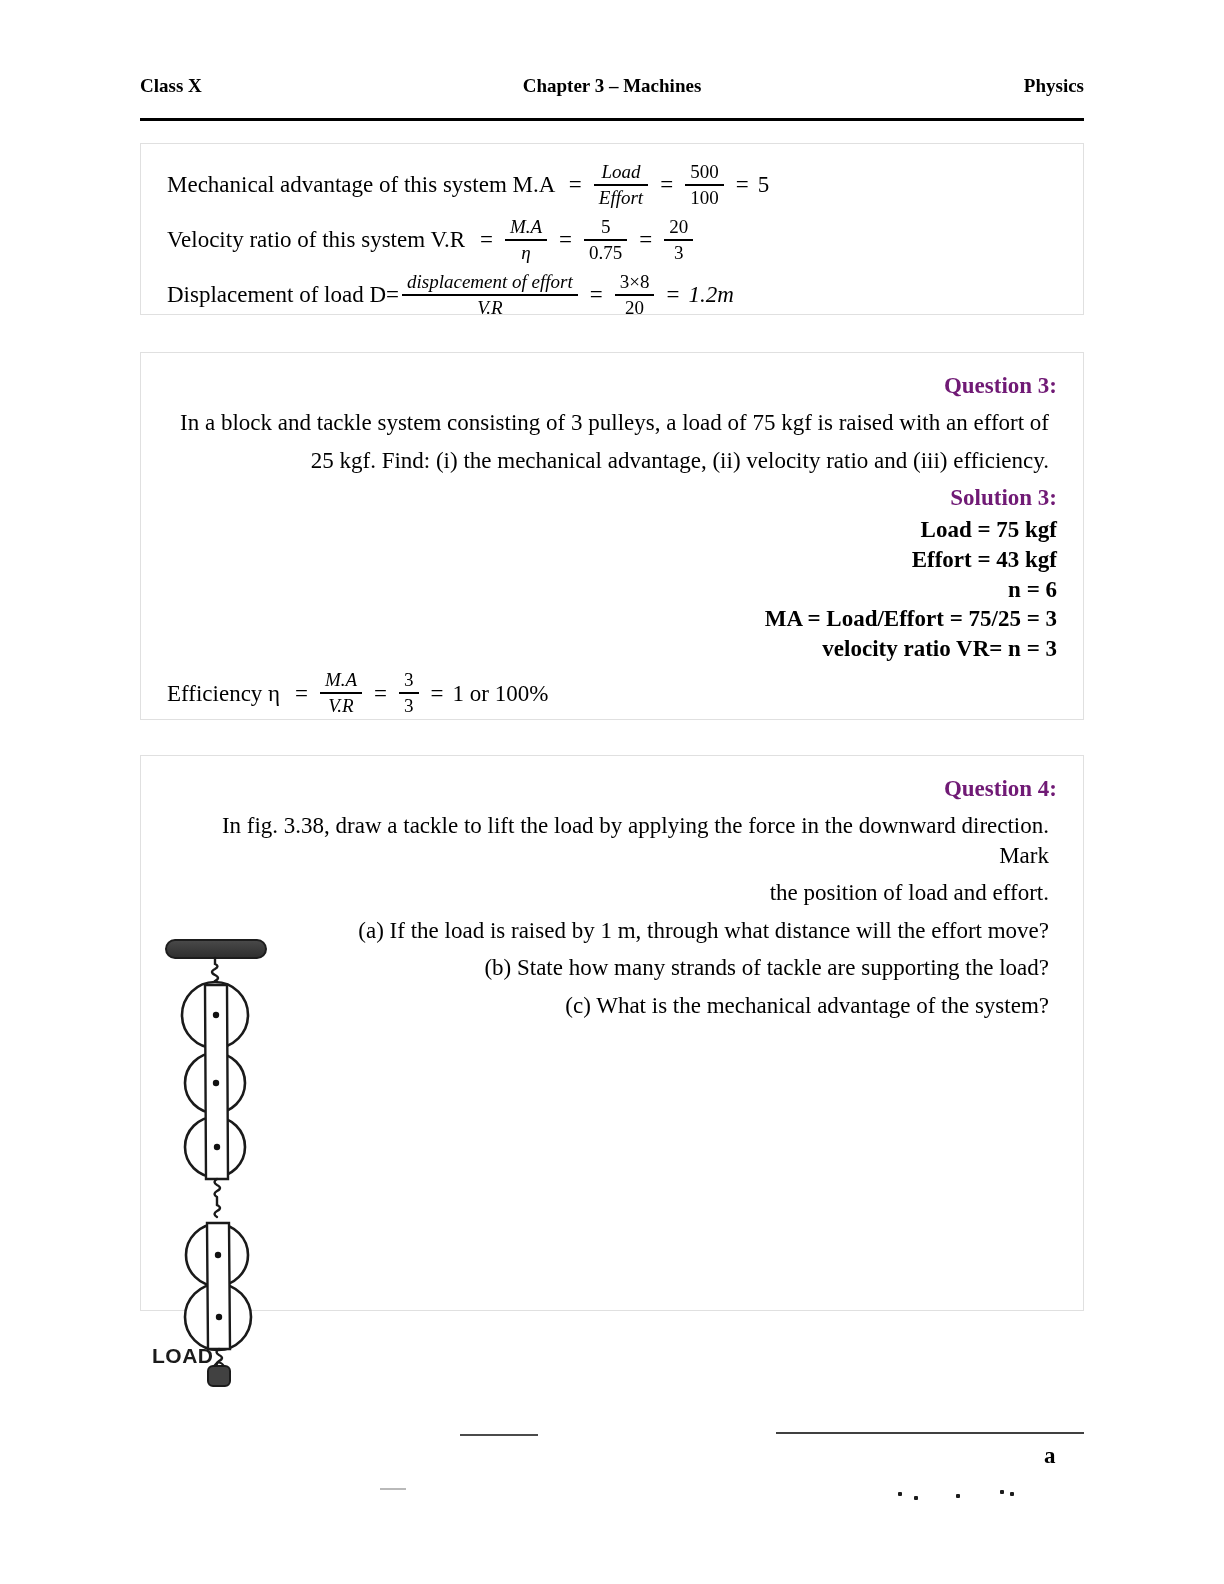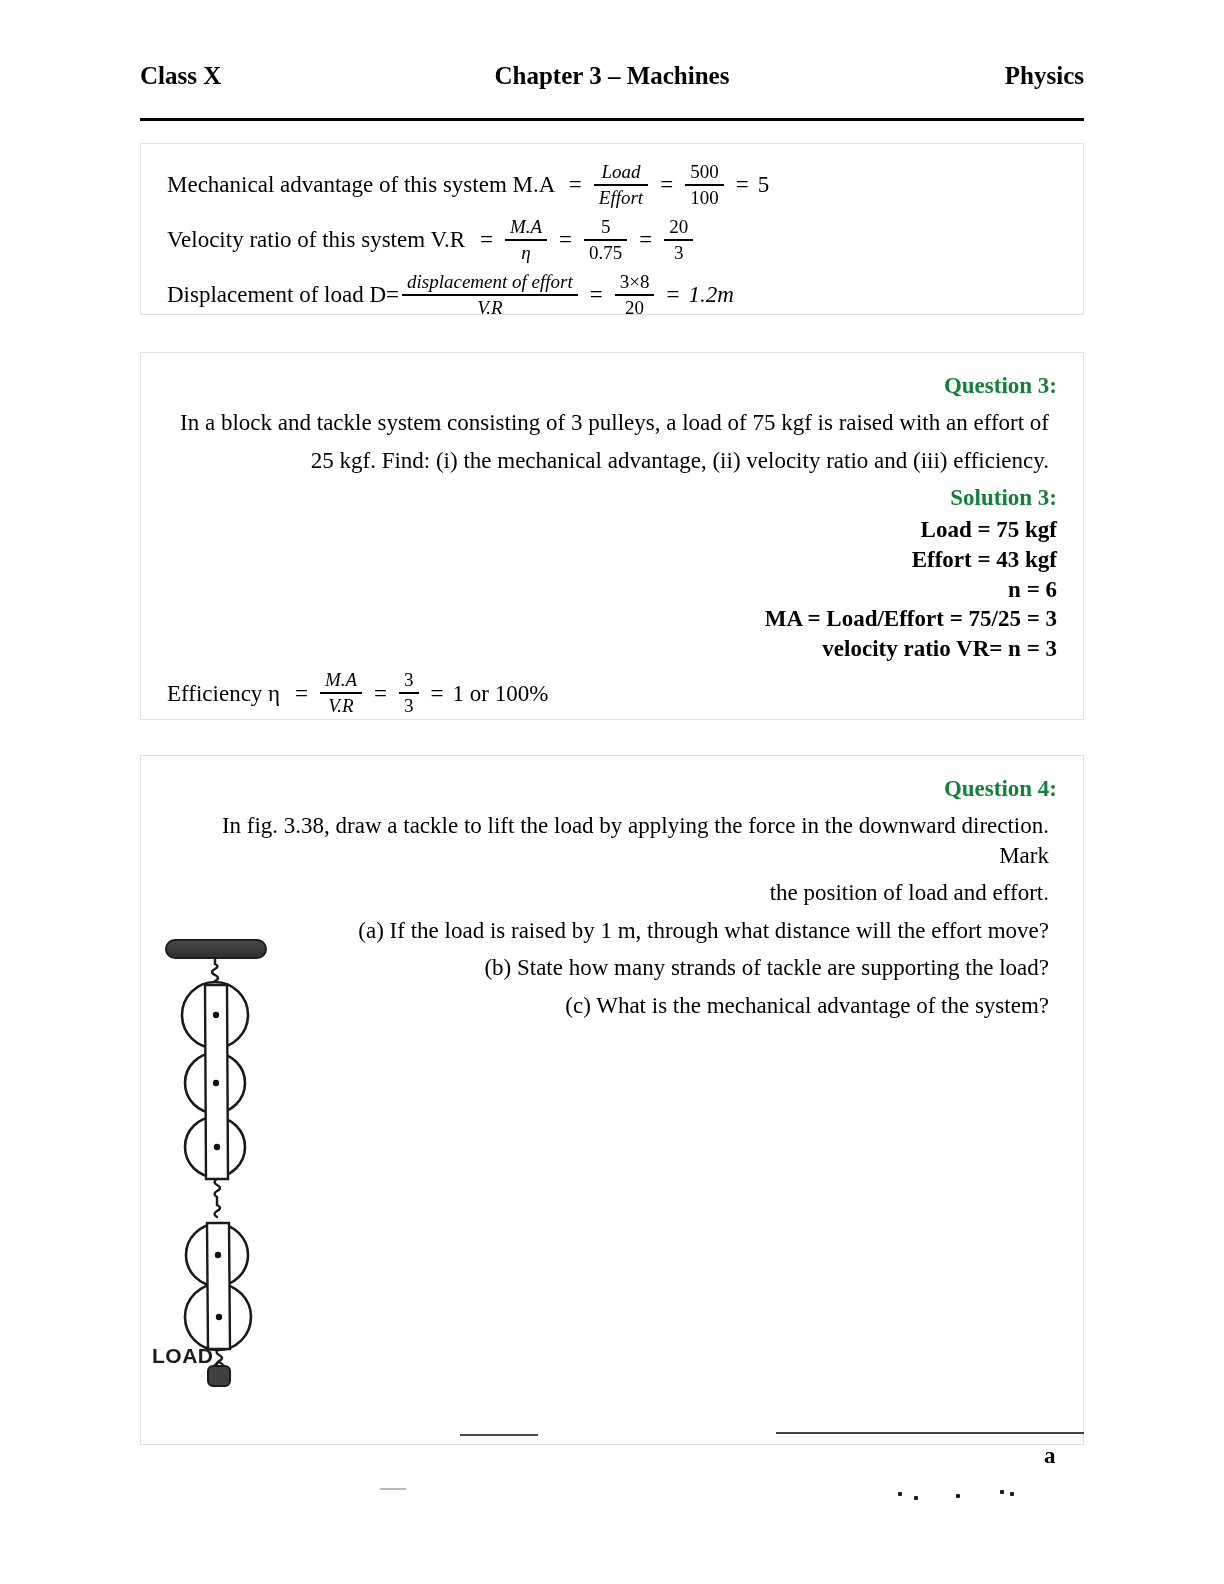--- a/index.html
+++ b/index.html
@@ -13,26 +13,27 @@
     position: relative;
     font-family: "Liberation Serif", serif;
     color: #000000;
     overflow: hidden;
   }
 
   
   .page-header {
     position: absolute;
     left: 140px;
-    top: 62px;
+    top: 75px;
     width: 944px;
     display: flex;
     align-items: baseline;
     font-weight: bold;
-    font-size: 25px;
+    font-size: 19px;
+    justify-content: space-between;
   }
   .hdr-left   { width: 30%; text-align: left; }
   .hdr-center { width: 40%; text-align: center; }
   .hdr-right  { width: 30%; text-align: right; }
 
   .header-rule {
     position: absolute;
     left: 140px;
     top: 118px;
     width: 944px;
@@ -43,27 +44,27 @@
   
   .content-box {
     position: absolute;
     border: 1px solid #e0e0e0;
     background: #ffffff;
     box-sizing: border-box;
     text-align: right;
   }
   #box-formula   { left: 140px; top: 143px;  width: 944px; height: 172px; }
   #box-question3 { left: 140px; top: 352px;  width: 944px; height: 368px; }
-  #box-question4 { left: 140px; top: 755px;  width: 944px; height: 690px; }
+  #box-question4 { left: 140px; top: 755px;  width: 944px; height: 556px; }
 
   .box-inner { padding: 18px 26px 10px 26px; }
 
   
   .qtitle {
-    color: #15803d;
+    color: #701a75;
     font-weight: bold;
     font-size: 23px;
     line-height: 1.28;
     margin: 0 0 2px 0;
   }
   .ptext {
     font-size: 23px;
     line-height: 1.28;
     margin: 8px;
   }

